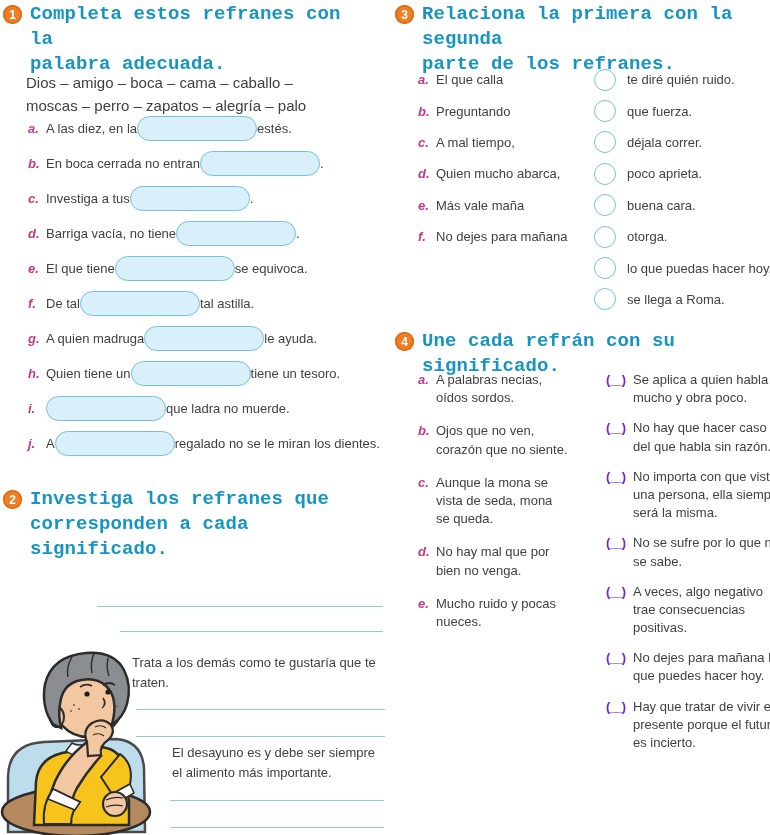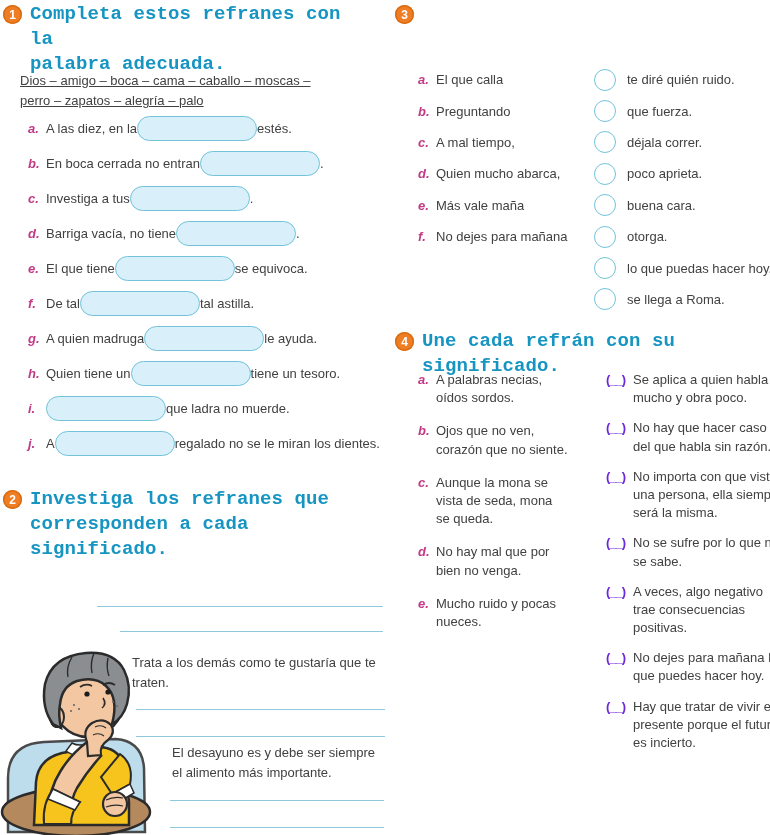--- a/index.html
+++ b/index.html
@@ -7,21 +7,21 @@
         font-family:"Liberation Sans",sans-serif;color:#414141;}
   
   .ex-header{position:absolute;display:flex;gap:8px;align-items:flex-start;}
   .badge{flex:0 0 auto;width:19px;height:19px;margin-top:3px;border-radius:50%;
          background:#ee7d23;color:#ffffff;font-weight:bold;font-size:12px;
          display:flex;align-items:center;justify-content:center;
          box-shadow:inset 0 0 0 1.5px #d96c12;}
   .ex-title{font-size:19px;font-weight:bold;color:#1795c2;line-height:1.32;letter-spacing:0.1px;font-family:Liberation Mono, monospace;}
   
   #ex1-header{left:3px;top:2px;width:340px;}
-  #word-bank{position:absolute;left:20px;top:71px;width:318px;font-size:13px;line-height:1.55;text-decoration:underline;}
+  #word-bank{position:absolute;left:26px;top:71px;width:318px;font-size:15px;line-height:1.55;}
   #ex1-items{position:absolute;left:28px;top:116px;}
   .ex1-item{display:flex;align-items:center;white-space:nowrap;height:24px;margin-bottom:11px;font-size:13px;}
   .ex1-item .letter{flex:0 0 18px;color:#c23a85;font-weight:bold;font-style:italic;}
   .pill{display:inline-block;width:118px;height:23px;background:#d9effa;
         border:1.5px solid #72c3da;border-radius:13px;margin:0 6px;}
   .ex1-item span:empty{margin:0;}
   
   #ex2-header{left:3px;top:487px;width:340px;}
   .meaning{position:absolute;font-size:13px;line-height:1.55;}
   #ex2-meaning1{left:30px;top:566px;width:345px;}
@@ -176,20 +176,24 @@
       <circle cx="79" cy="67" r="1.1" fill="#6b6b6b"></circle>
       <circle cx="71" cy="69" r="1.1" fill="#6b6b6b"></circle>
     <circle cx="113" cy="60" r="1.1" fill="#6b6b6b"></circle>
       <circle cx="117" cy="64" r="1.1" fill="#6b6b6b"></circle>
     <path d="M87 100 Q82 88 92 81 Q103 75 111 83 Q116 91 108 98 Q99 104 101 113 L88 114 Z" fill="#f3c7a2" stroke="#2b2b2b" stroke-width="2.2"></path>
     <path d="M95 85 Q101 82 106 86 M93 93 Q99 90 104 94" stroke="#2b2b2b" stroke-width="1.1" fill="none"></path>
   </svg>
 
   <div class="ex-header" id="ex3-header">
     <span class="badge">3</span>
+    <div class="ex-title">
+      <div>Relaciona la primera con la segunda</div>
+      <div>parte de los refranes.</div>
+    </div>
   </div>
 
   <div id="ex3-rows">
     <div class="ex3-row">
       <div class="ex3-left">
         <span class="letter">a.</span>
         <span>El que calla</span>
       </div>
       <span class="circle"></span>
       <span class="ex3-opt">te diré quién ruido.</span>

